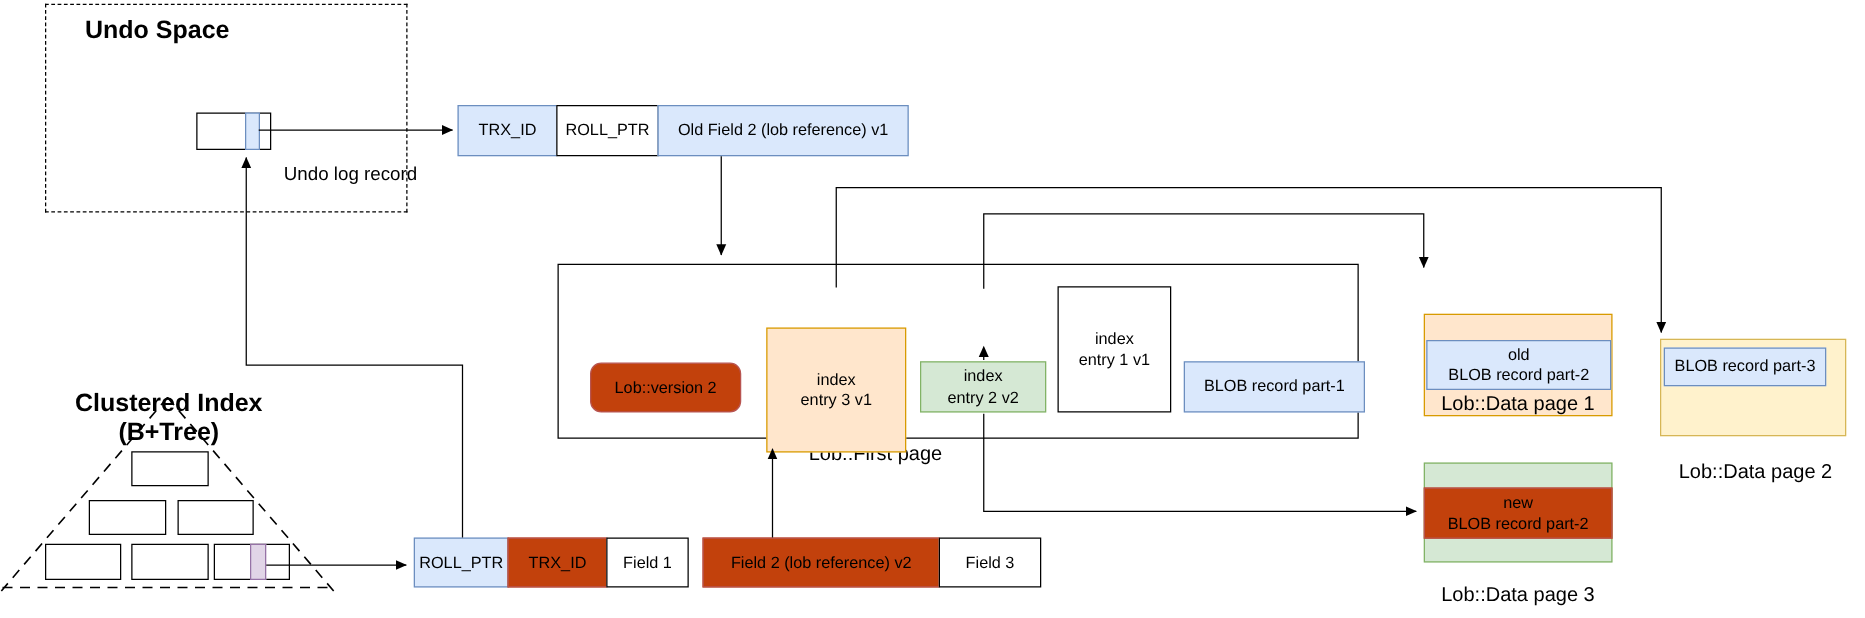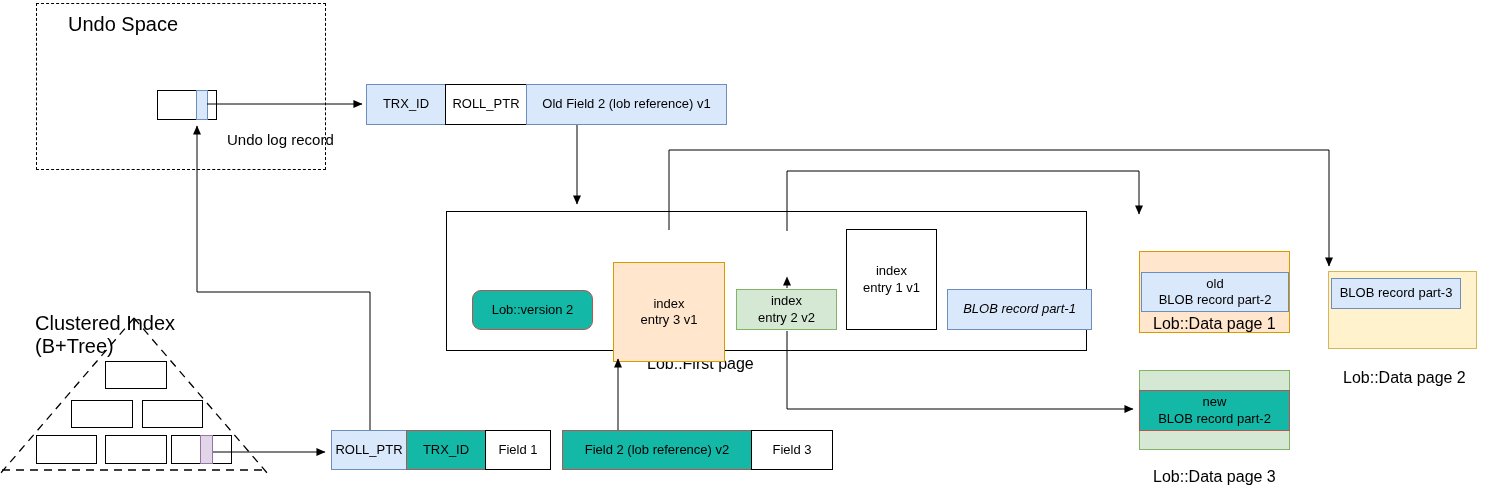--- a/index.html
+++ b/index.html
@@ -6,28 +6,28 @@
   #canvas{
     position:relative;width:1492px;height:494px;background:#ffffff;
     font-family:"Liberation Sans", sans-serif;color:#000;overflow:hidden;
   }
   .abs{position:absolute;box-sizing:border-box;}
   .box{
     position:absolute;box-sizing:border-box;display:flex;align-items:center;justify-content:center;
     text-align:center;font-size:13px;line-height:1.25;white-space:pre-line;background:#fff;border:1px solid #000;
   }
   .c-blue  {background:#dae8fc;border:1px solid #6c8ebf;}
-  .c-pink  {background:#14b8a6;border:1px solid #b85450;}
+  .c-pink  {background:#c2410c;border:1px solid #b85450;}
   .c-orange{background:#ffe6cc;border:1px solid #d79b00;margin-top:32px;}
   .c-yellow{background:#fff2cc;border:1px solid #d6b656;}
   .c-green {background:#d5e8d4;border:1px solid #82b366;}
   .c-purple{background:#e1d5e7;border:1px solid #9673a6;}
   .c-white {background:#ffffff;border:1px solid #000000;}
   .label{position:absolute;font-size:16px;white-space:nowrap;}
-  .title{position:absolute;font-size:20px;white-space:pre-line;}
+  .title{position:absolute;font-size:20px;white-space:pre-line;text-align:center;font-weight:bold;}
   .dashed-frame{position:absolute;box-sizing:border-box;border:1.5px dashed #000;background:transparent;}
   .rounded{border-radius:9px;}
   svg.overlay{position:absolute;left:0;top:0;z-index:5;pointer-events:none;}
 </style>
 </head>
 <body>
 
 <div id="canvas">
 
   <div class="dashed-frame" style="left:36px;top:3px;width:290px;height:167px;"></div>
@@ -45,21 +45,21 @@
   <div class="box c-white" style="left:446px;top:211px;width:641px;height:140px;"></div>
   <div class="label" style="left:647px;top:355px;">Lob::First page</div>
 
   <div class="box c-pink rounded" style="left:472px;top:290px;width:121px;height:40px;">Lob::version 2</div>
   <div class="box c-orange" style="left:613px;top:230px;width:112px;height:100px;">index
 entry 3 v1</div>
   <div class="box c-green" style="left:736px;top:289px;width:101px;height:41px;">index
 entry 2 v2</div>
   <div class="box c-white" style="left:846px;top:229px;width:91px;height:101px;">index
 entry 1 v1</div>
-  <div class="box c-blue" style="left:947px;top:289px;width:145px;height:41px;font-style:italic;">BLOB record part-1</div>
+  <div class="box c-blue" style="left:947px;top:289px;width:145px;height:41px;">BLOB record part-1</div>
 
   <div class="box c-orange" style="left:1139px;top:219px;width:151px;height:82px;">
     <div class="box c-blue" style="left:1px;top:20px;width:148px;height:40px;">old
 BLOB record part-2</div>
   </div>
   <div class="label" style="left:1153px;top:315px;">Lob::Data page 1</div>
 
   <div class="box c-yellow" style="left:1328px;top:271px;width:149px;height:78px;">
     <div class="box c-blue" style="left:2px;top:6px;width:130px;height:31px;">BLOB record part-3</div>
   </div>

